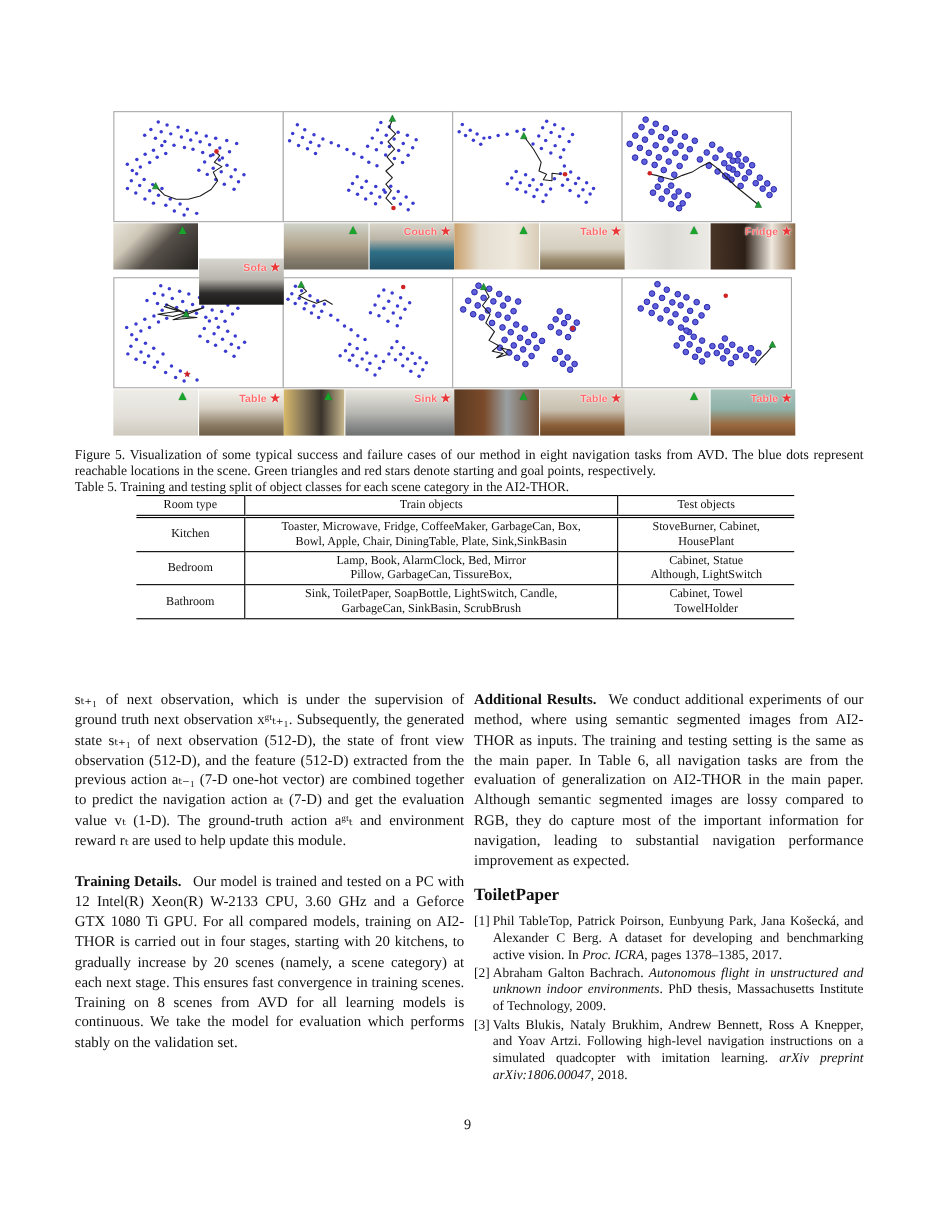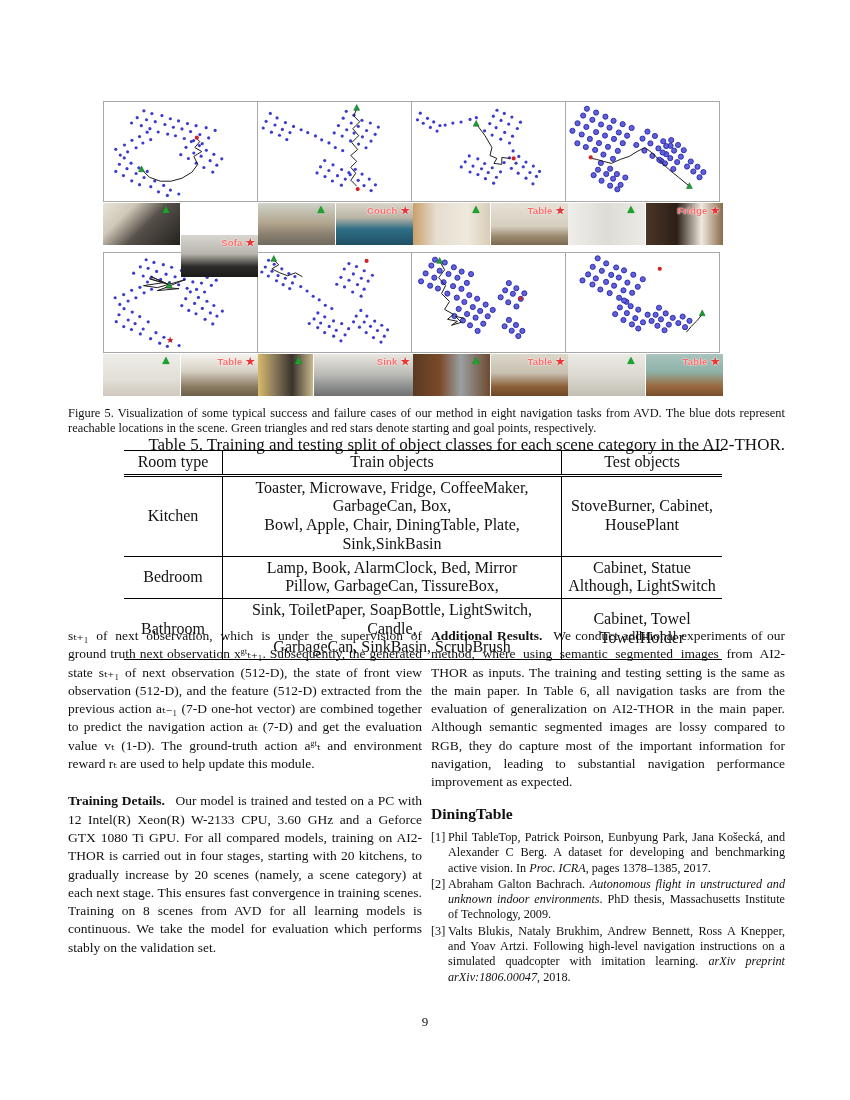--- a/index.html
+++ b/index.html
@@ -40,25 +40,25 @@
   .ph-p6b{background:linear-gradient(180deg,#e9e7e0 0%,#b9b9b4 50%,#8f9190 76%,#6f7170 100%);padding-left:45px;}
   .ph-p7a{background:linear-gradient(90deg,#5a3a22 0%,#7a4a2a 35%,#9aa0a2 62%,#6e4a30 100%);}
   .ph-p7b{background:linear-gradient(180deg,#ddd8cc 0%,#c8c0b0 45%,#8a5f38 78%,#6e4826 100%);}
   .ph-p8a{background:linear-gradient(180deg,#eceae4 0%,#dcdad2 50%,#c2beb4 100%);}
   .ph-p8b{background:linear-gradient(180deg,#a8c4bc 0%,#8fb2a8 42%,#9a6a40 76%,#7a4e2c 100%);}
 
   
   #figure-caption{position:absolute;left:68px;top:406px;width:717px;
                   font-size:12.4px;line-height:14.5px;text-align:justify;}
   #table-caption{position:absolute;left:68px;top:435px;width:717px;
-                 font-size:17px;text-align:right;}
+                 font-size:12px;text-align:left;}
 
   
   #split-table{position:absolute;left:124px;top:450px;width:598px;border-collapse:collapse;
-               font-size:16px;line-height:1.17;}
+               font-size:11px;line-height:1.17;}
   #split-table{border-top:1.5px solid #000;border-bottom:1.5px solid #000;}
   #split-table th{font-weight:normal;padding:2px 4px;border-bottom:3px double #000;}
   #split-table td{padding:2px 5px;text-align:center;vertical-align:middle;}
   #split-table tbody tr:not(:last-child) td{border-bottom:1px solid #000;}
   #split-table .c-room{width:88px;border-right:1px solid #000;}
   #split-table .c-test{width:150px;border-left:1px solid #000;}
 
   
   .col{position:absolute;top:627px;width:354px;font-size:13.5px;line-height:18.3px;
        text-align:justify;}
@@ -770,21 +770,21 @@
       <span class="runin">Training Details.</span> 
       <span>Our model is trained and tested on a PC with 12 Intel(R) Xeon(R) W-2133 CPU, 3.60 GHz and a Geforce GTX 1080 Ti GPU. For all compared models, training on AI2-THOR is carried out in four stages, starting with 20 kitchens, to gradually increase by 20 scenes (namely, a scene category) at each next stage. This ensures fast convergence in training scenes. Training on 8 scenes from AVD for all learning models is continuous. We take the model for evaluation which performs stably on the validation set.</span>
     </div>
   </div>
 
   <div class="col" id="col-right">
     <div>
       <span class="runin">Additional Results.</span> 
       <span>We conduct additional experiments of our method, where using semantic segmented images from AI2-THOR as inputs. The training and testing setting is the same as the main paper. In Table 6, all navigation tasks are from the evaluation of generalization on AI2-THOR in the main paper. Although semantic segmented images are lossy compared to RGB, they do capture most of the important information for navigation, leading to substantial navigation performance improvement as expected.</span>
     </div>
-    <div id="refs-heading">DiningTable</div>
+    <div id="refs-heading">ToiletPaper</div>
     <div id="refs-list">
         <div class="ref"><span class="num">[1]</span><span>Phil TableTop, Patrick Poirson, Eunbyung Park, Jana Košecká, and Alexander C Berg. A dataset for developing and benchmarking active vision. In </span><span class="it">Proc. ICRA</span><span>, pages 1378–1385, 2017.</span></div>
         <div class="ref"><span class="num">[2]</span><span>Abraham Galton Bachrach. </span><span class="it">Autonomous flight in unstructured and unknown indoor environments</span><span>. PhD thesis, Massachusetts Institute of Technology, 2009.</span></div>
         <div class="ref"><span class="num">[3]</span><span>Valts Blukis, Nataly Brukhim, Andrew Bennett, Ross A Knepper, and Yoav Artzi. Following high-level navigation instructions on a simulated quadcopter with imitation learning. </span><span class="it">arXiv preprint arXiv:1806.00047</span><span>, 2018.</span></div>
       </div>
   </div>
 
   <div id="page-number">9</div>
 </div>
 

